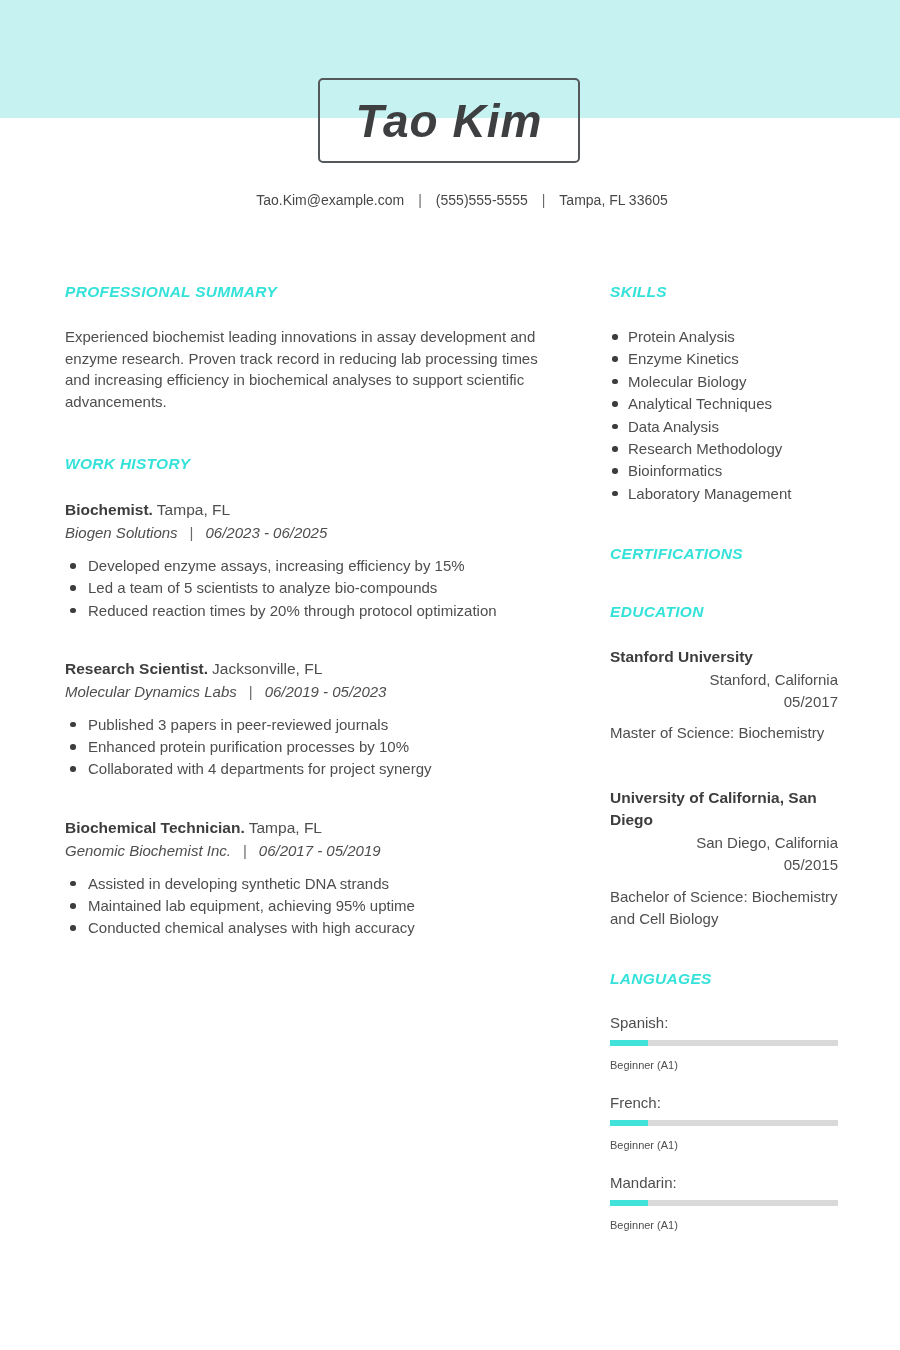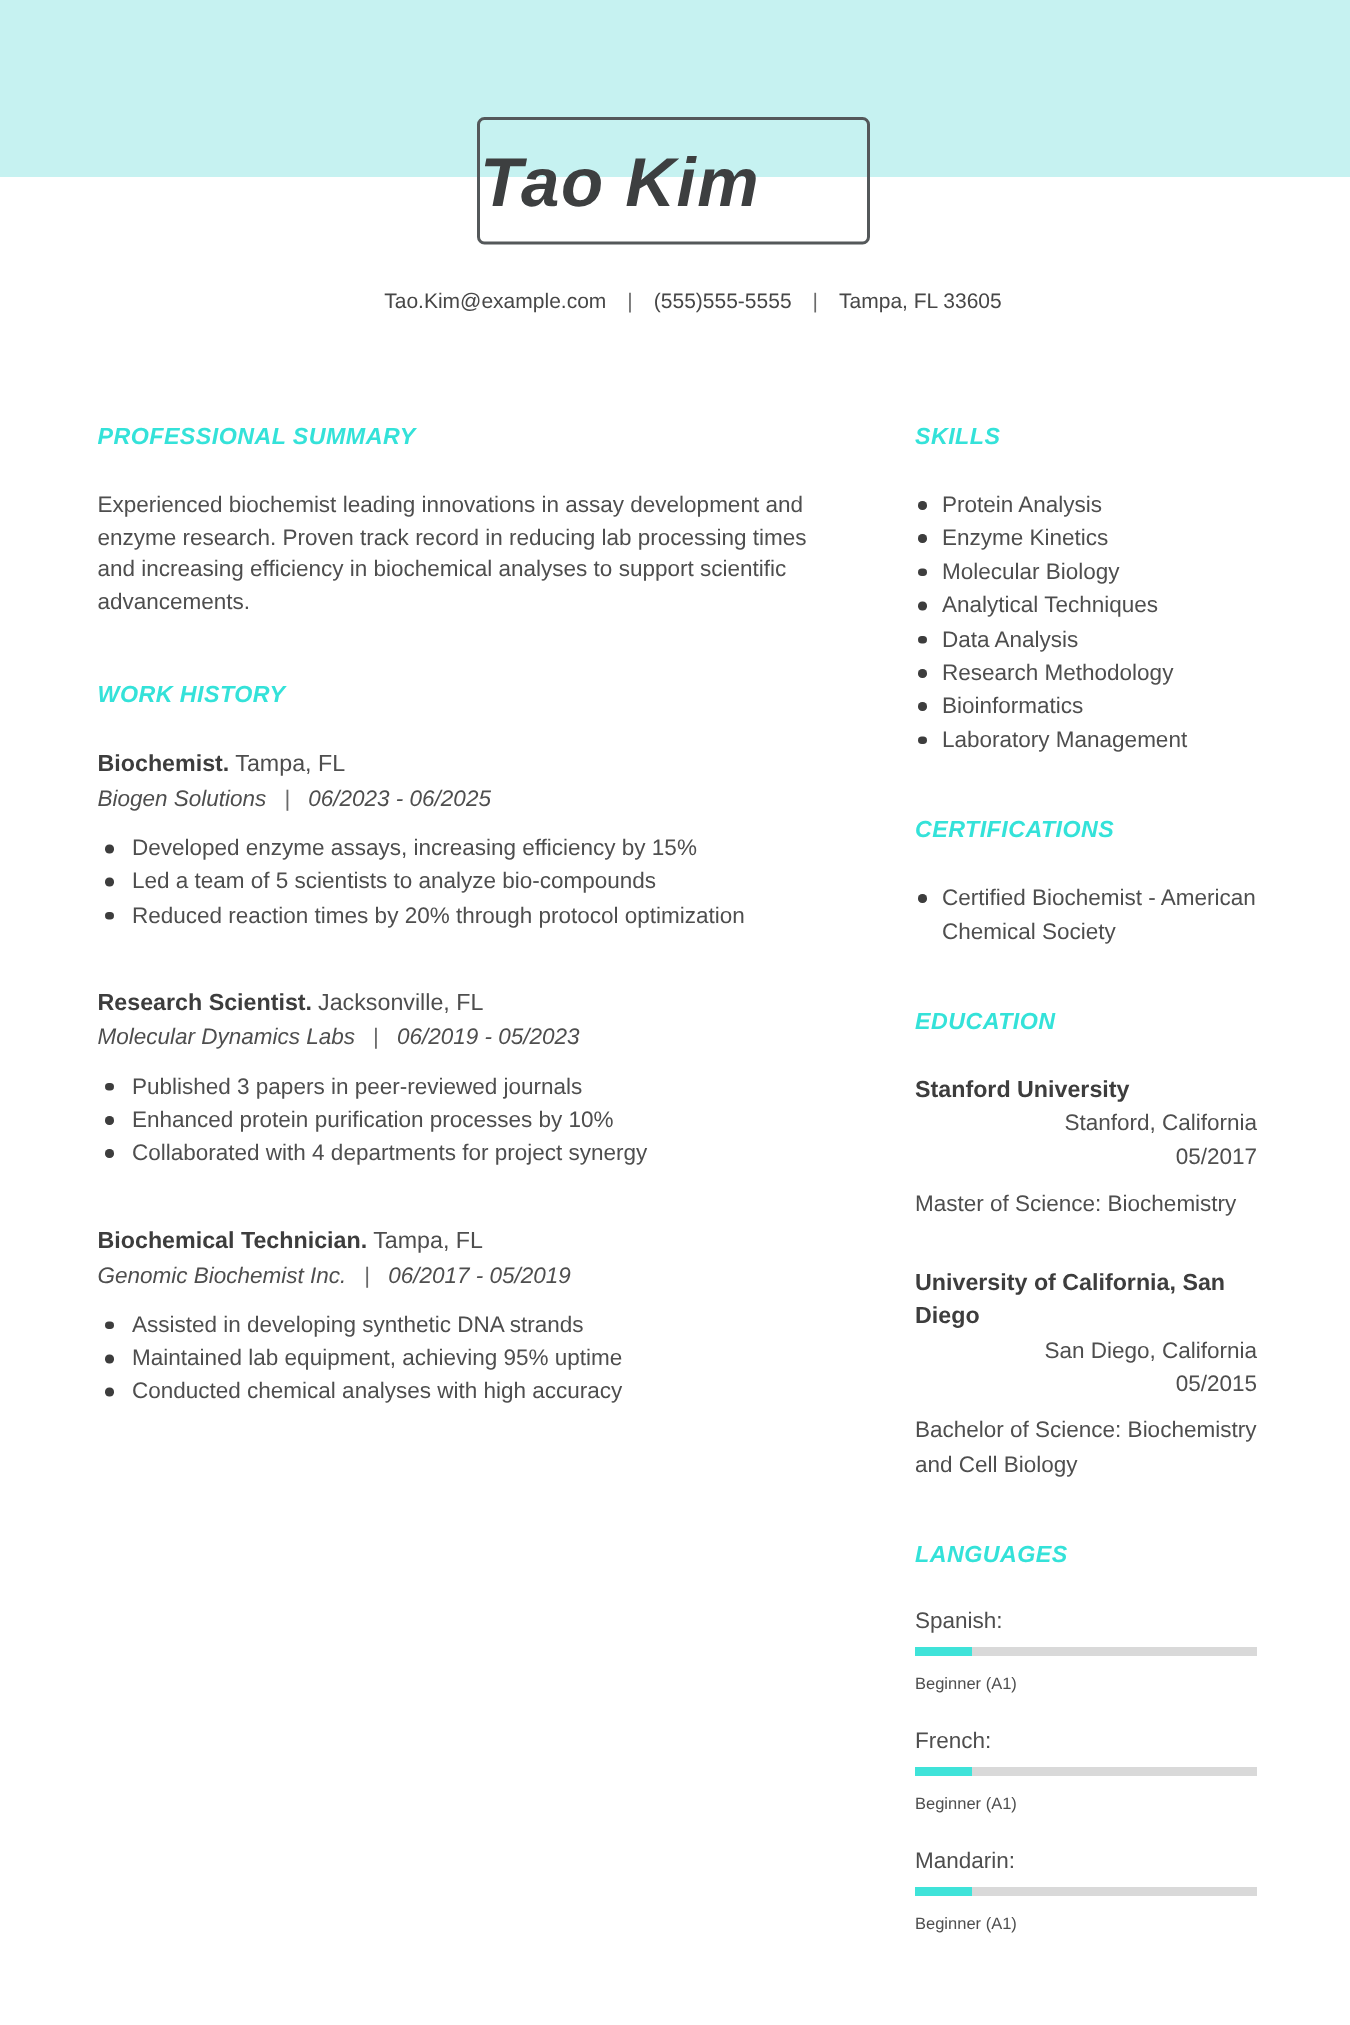--- a/index.html
+++ b/index.html
@@ -26,20 +26,21 @@
     position: absolute;
     left: 318px;
     top: 78px;
     width: 262px;
     height: 85px;
     border: 2px solid #54585a;
     border-radius: 5px;
     background: transparent;
     display: flex;
     align-items: center;
+    justify-content: center;
   }
   .name {
     font-size: 46px;
     font-weight: 700;
     font-style: italic;
     color: #3d3f40;
     letter-spacing: 1px;
     white-space: nowrap;
   }
   .contact {
@@ -109,21 +110,21 @@
     width: 5.5px;
     height: 5.5px;
     border-radius: 50%;
     background: #3d3d3d;
   }
   .col-right ul.bullets { margin-top: 0; }
   .col-right ul.bullets li { padding-left: 18px; line-height: 22.4px; }
   .col-right ul.bullets li::before { left: 2px; }
 
   
-  .edu-entry { margin-bottom: 30px; }
+  .edu-entry { margin-bottom: 42px; }
   .edu-entry:last-child { margin-bottom: 0; }
   .school-name { font-weight: 700; font-size: 15.5px; line-height: 22.4px; color: #3d3d3d; }
   .school-loc, .school-date { font-size: 15px; line-height: 22.4px; text-align: right; }
   .school-degree { margin-top: 9px; font-size: 15px; line-height: 22.4px; }
 
   
   .lang-item { margin-bottom: 18px; }
   .lang-name { font-size: 15px; line-height: 20px; }
   .lang-bar {
     width: 100%;
@@ -216,21 +217,20 @@
         <li>Data Analysis</li>
         <li>Research Methodology</li>
         <li>Bioinformatics</li>
         <li>Laboratory Management</li>
       </ul>
     </section>
 
     <section>
       <h2 class="section-heading">CERTIFICATIONS</h2>
       <ul class="bullets">
-        <li>Certified Biochemist - American Chemical Society</li>
       </ul>
     </section>
 
     <section>
       <h2 class="section-heading">EDUCATION</h2>
 
       <div class="edu-entry">
         <div class="school-name">Stanford University</div>
         <div class="school-loc">Stanford, California</div>
         <div class="school-date">05/2017</div>

